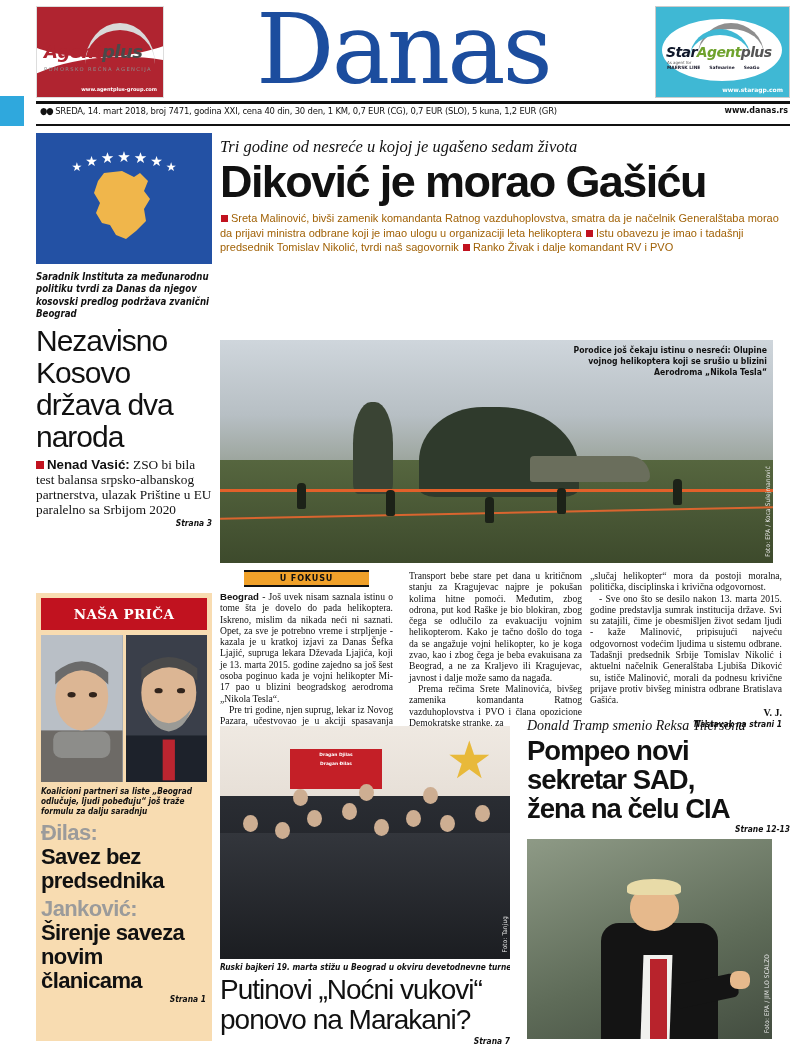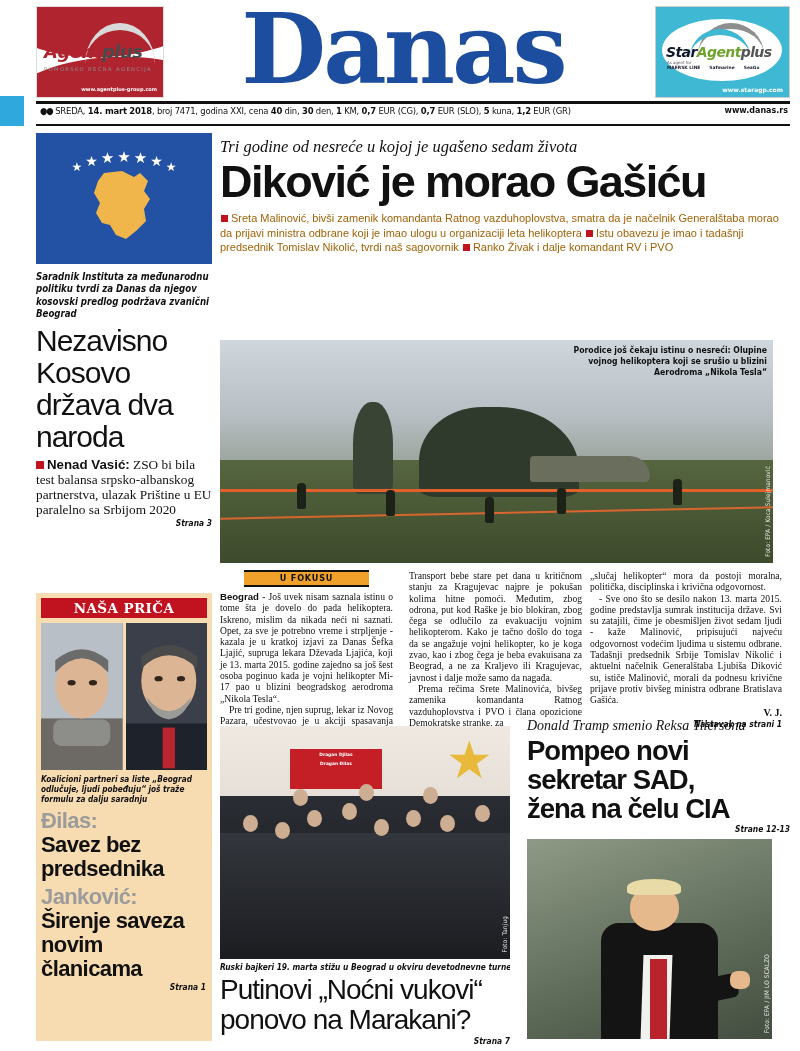--- a/index.html
+++ b/index.html
@@ -77,21 +77,21 @@
     font-family: "DejaVu Sans", sans-serif;
     font-size: 5px; color: #fff; font-weight: bold;
     white-space: nowrap;
   }
 
   .title-danas {
     position: absolute;
     left: 168px; top: 0px;
     width: 470px; height: 98px;
     font-family: "DejaVu Serif", serif;
-    font-weight: bold;
+    font-weight: normal;
     font-size: 98px;
     line-height: 98px;
     color: #1c4d9e;
     text-align: center;
     letter-spacing: -3px;
     white-space: nowrap;
   }
 
   .ad-right {
     position: absolute;
@@ -171,21 +171,21 @@
   .dateline {
     position: absolute;
     left: 40px; top: 105px;
     width: 700px;
     font-family: "DejaVu Sans Condensed", "Liberation Sans Narrow", "Liberation Sans", sans-serif;
     font-size: 9.4px;
     color: #111;
     white-space: nowrap;
     letter-spacing: -0.2px;
   }
-  .dateline b { font-weight: bold; }
+  .dateline b { font-weight: normal; }
   .dateline .dots { letter-spacing: -1px; }
   .site-url {
     position: absolute;
     right: 12px; top: 106px;
     font-family: "DejaVu Sans", sans-serif;
     font-size: 8px; color: #111; font-weight: 600;
     white-space: nowrap;
   }
 
   
@@ -278,21 +278,21 @@
   
   .nasa-prica-wrap {
     position: absolute;
     left: 0; top: 460px;
     width: 176px; height: 448px;
     background: #f8dcb1;
   }
   .np-banner {
     margin: 5px 5px 0 5px;
     background: #c1121f;
-    height: 20px;
+    height: 32px;
     display: flex;
     align-items: center;
     justify-content: center;
   }
   .np-banner span {
     font-family: "DejaVu Serif", serif;
     font-weight: bold;
     font-size: 13.5px;
     color: #fff;
     letter-spacing: 0.4px;

